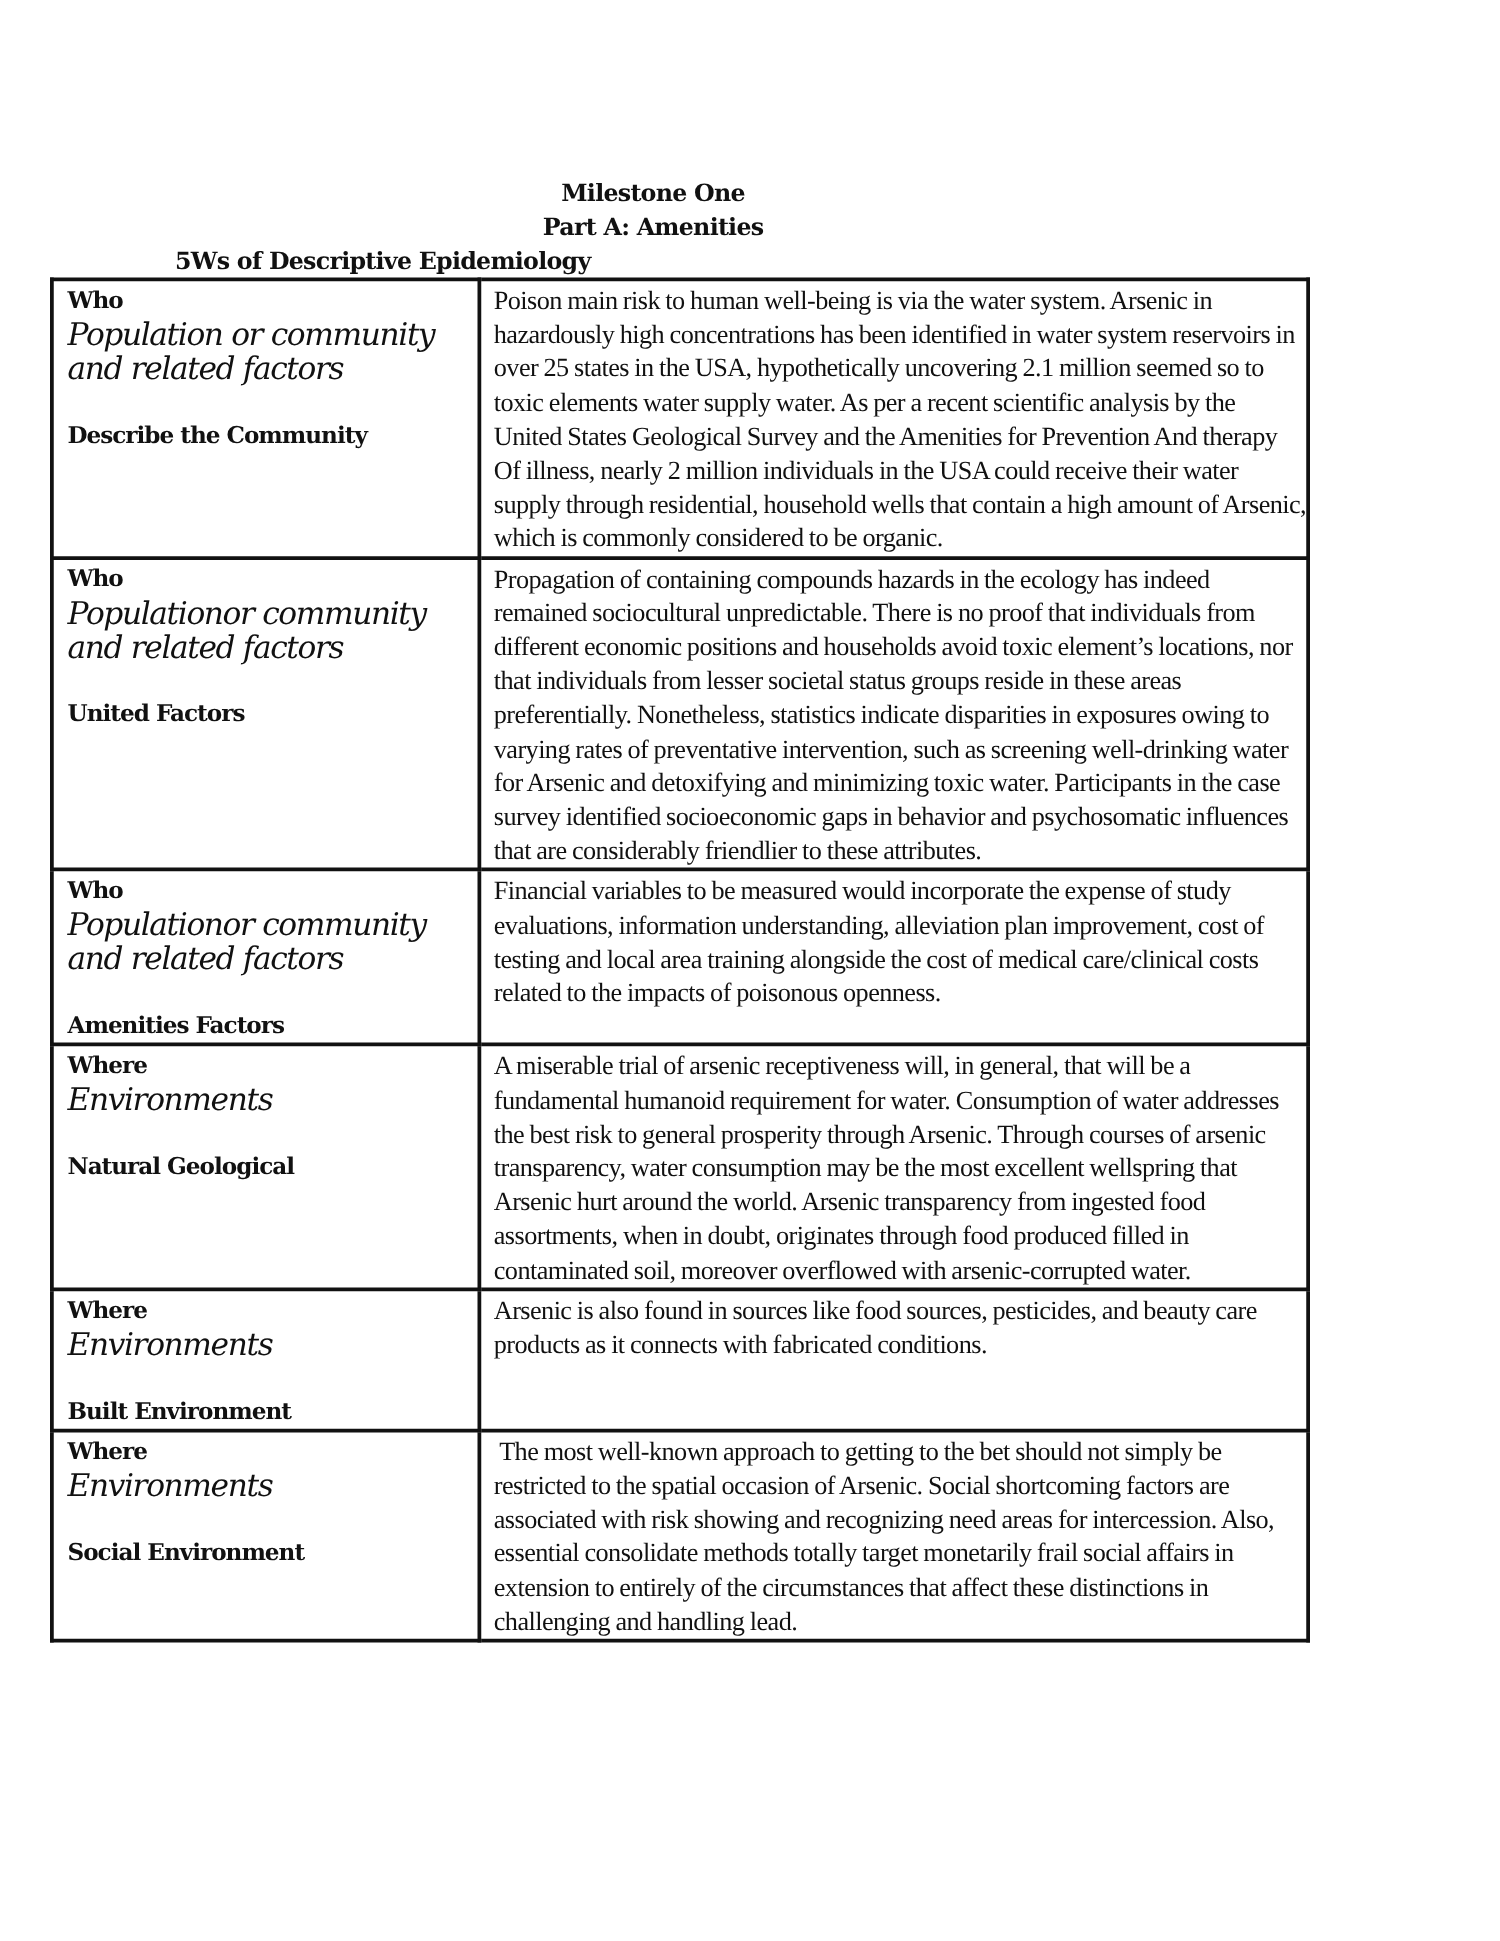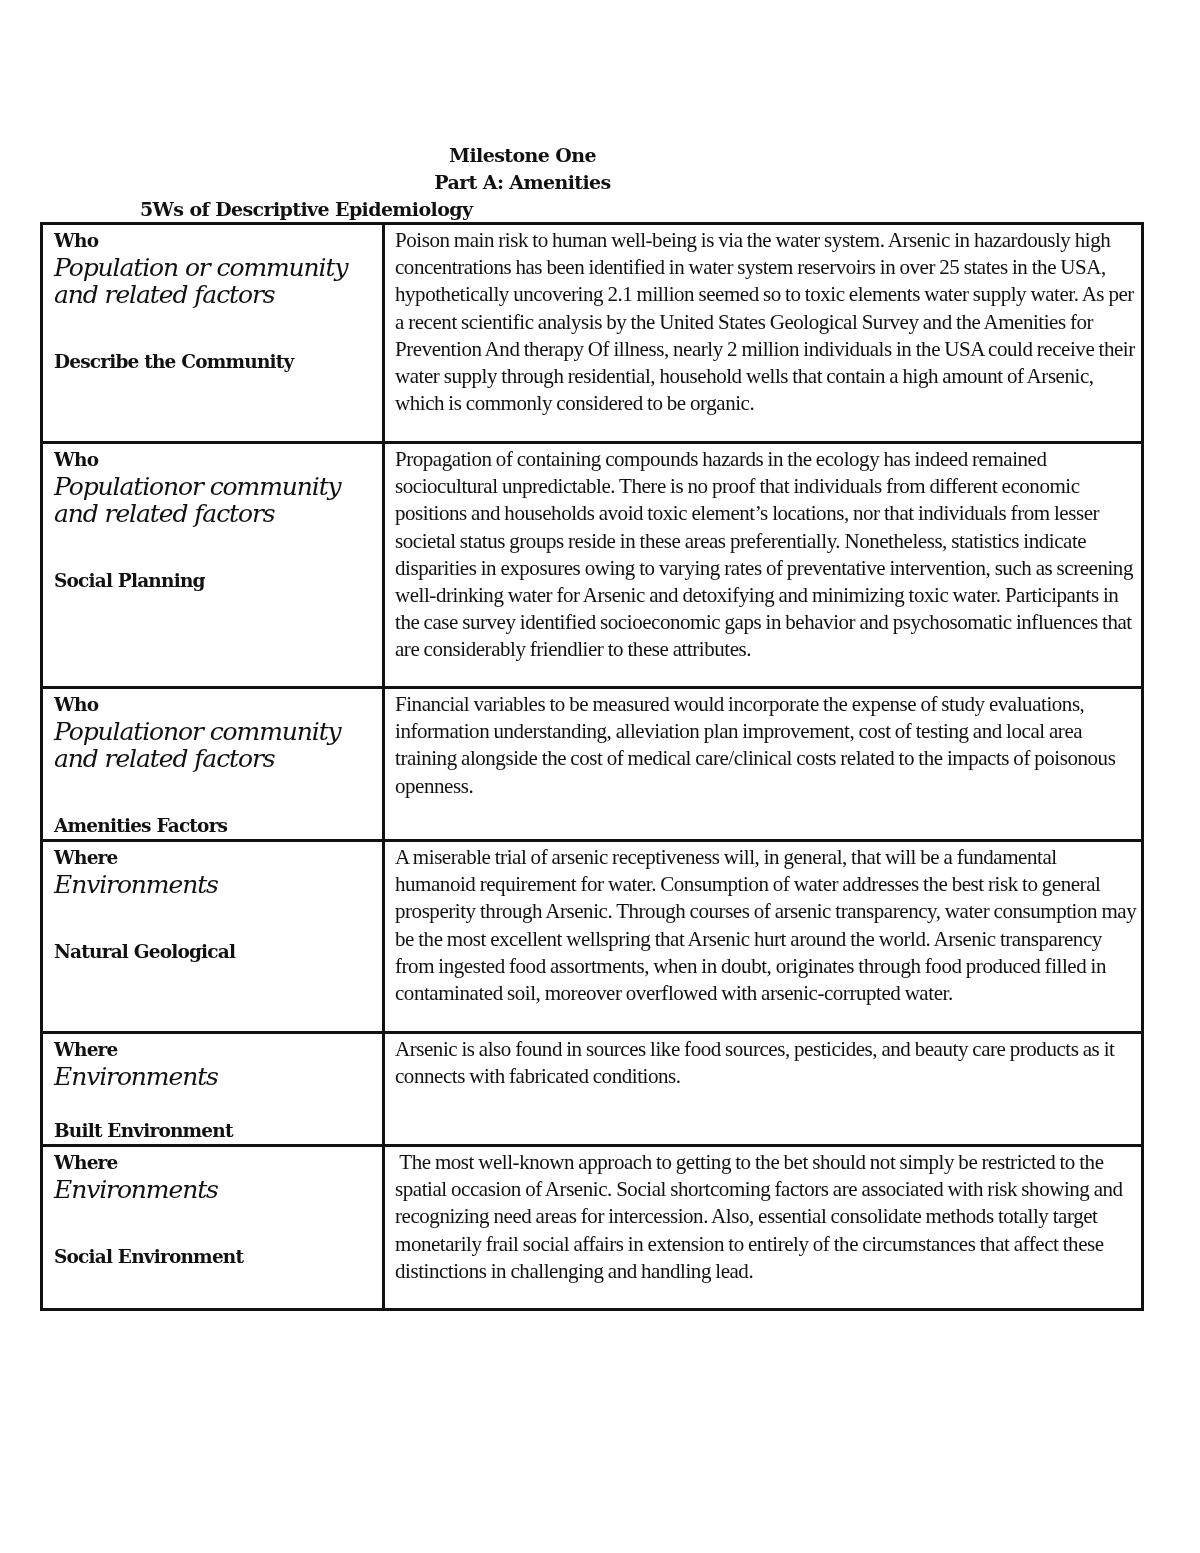--- a/index.html
+++ b/index.html
@@ -9,38 +9,38 @@
       font-family: "DejaVu Serif", serif; font-weight: bold; font-size: 19px;
       letter-spacing: -0.6px;
     }
     .t1 { top: 144px; }
     .t2 { top: 171px; }
     .subtitle {
       position: absolute; left: 140px; top: 198px;
       font-family: "DejaVu Serif", serif; font-weight: bold; font-size: 19px; letter-spacing: -0.6px; text-align: center;
     }
     table.w5 {
-      position: absolute; left: 40px; top: 222px; width: 1104px;
+      position: absolute; left: 40px; top: 222px; width: 1008px;
       border-collapse: collapse; table-layout: fixed;
       border: 3px solid #111;
     }
     table.w5 td { border: 3px solid #111; vertical-align: top; padding: 0; }
     td.left { width: 328px; padding: 2px 0 0 11px !important; }
     td.right { padding: 2px 0 0 10px !important; }
     .who {
       font-family: "DejaVu Serif", serif; font-weight: bold; font-size: 18.5px;
       line-height: 27px; letter-spacing: -0.8px; display: block;
     }
     .sub {
       font-family: "DejaVu Serif", serif; font-style: italic; font-size: 25px;
       line-height: 27px; letter-spacing: -1.1px; display: block;
     }
     .cat {
       font-family: "DejaVu Serif", serif; font-weight: bold; font-size: 18.5px;
-      line-height: 27px; letter-spacing: -0.8px; display: block; margin-top: 40px;
+      line-height: 27px; letter-spacing: -0.8px; display: block; margin-top: 27px;
     }
     .body {
       font-family: "Liberation Serif", serif; font-size: 21px; line-height: 27.2px;
       letter-spacing: -0.45px; word-spacing: -0.5px; display: block;
     }
   </style>
 </head>
 <body>
 
 <div class="title t1">Milestone One</div>
@@ -56,21 +56,21 @@
       <span class="cat">Describe the Community</span>
     </td>
     <td class="right">
       <span class="body">Poison main risk to human well-being is via the water system. Arsenic in hazardously high concentrations has been identified in water system reservoirs in over 25 states in the USA, hypothetically uncovering 2.1 million seemed so to toxic elements water supply water. As per a recent scientific analysis by the United States Geological Survey and the Amenities for Prevention And therapy Of illness, nearly 2 million individuals in the USA could receive their water supply through residential, household wells that contain a high amount of Arsenic, which is commonly considered to be organic.</span>
     </td>
   </tr>
   <tr style="height:245px">
     <td class="left">
       <span class="who">Who</span>
       <span class="sub">Populationor community and related factors</span>
-      <span class="cat">Social Planning</span>
+      <span class="cat">United Factors</span>
     </td>
     <td class="right">
       <span class="body">Propagation of containing compounds hazards in the ecology has indeed remained sociocultural unpredictable. There is no proof that individuals from different economic positions and households avoid toxic element’s locations, nor that individuals from lesser societal status groups reside in these areas preferentially. Nonetheless, statistics indicate disparities in exposures owing to varying rates of preventative intervention, such as screening well-drinking water for Arsenic and detoxifying and minimizing toxic water. Participants in the case survey identified socioeconomic gaps in behavior and psychosomatic influences that are considerably friendlier to these attributes.</span>
     </td>
   </tr>
   <tr style="height:136px">
     <td class="left">
       <span class="who">Who</span>
       <span class="sub">Populationor community and related factors</span>
       <span class="cat">Amenities Factors</span>

